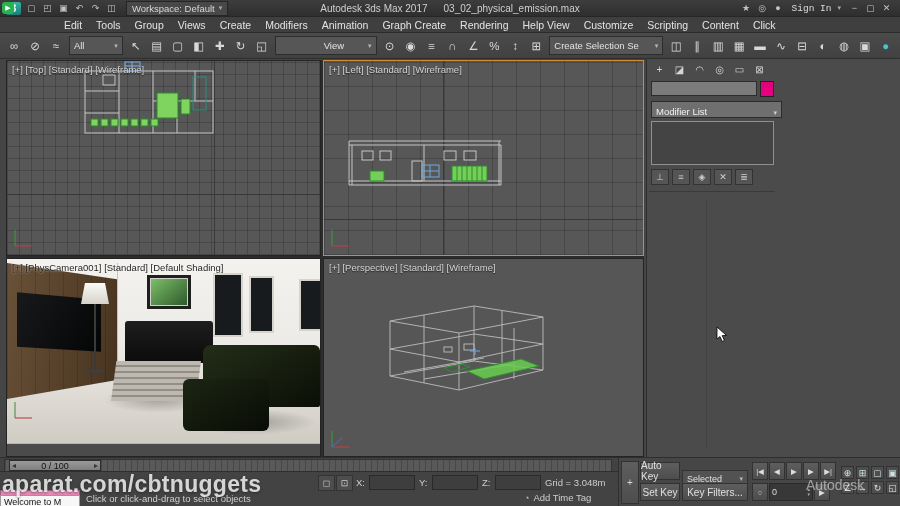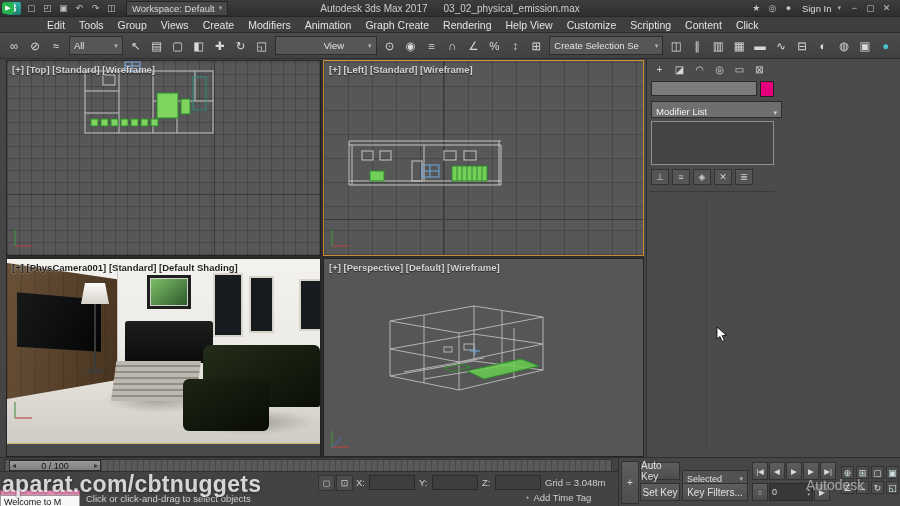--- a/index.html
+++ b/index.html
@@ -12,40 +12,40 @@
             border-bottom:1px solid #262626;display:flex;align-items:center;gap:3px;padding:0 6px;box-sizing:border-box;font-size:10px;}
   .applogo{width:15px;height:13px;background:linear-gradient(#35b3a9,#1c7d76);color:#fff;font-weight:bold;
            display:flex;align-items:center;justify-content:center;border-radius:2px;font-size:10px;}
   .qrow{display:flex;gap:1px;}
   .qai{width:15px;height:13px;display:flex;align-items:center;justify-content:center;color:#c4c4c4;font-size:9px;}
   .wsdrop{display:flex;align-items:center;gap:4px;height:13px;background:#484848;border:1px solid #252525;
           padding:0 5px;font-size:9.5px;color:#d8d8d8;margin-left:4px;}
   .wsdrop b{font-size:7px;color:#aaa;}
   .ttext{position:absolute;left:50%;transform:translateX(-50%);display:flex;gap:16px;color:#cfcfcf;font-size:10px;white-space:nowrap;}
   .tright{margin-left:auto;display:flex;align-items:center;gap:6px;font-size:9.5px;color:#c9c9c9;}
-  .signin{color:#dcdcdc;}
+  .signin{color:#dcdcdc;font-family:Liberation Mono, monospace;}
   .tright b{font-size:7px;color:#aaa;}
 
   
   .menubar{position:absolute;left:0;top:17px;width:100%;height:16px;background:#3f3f3f;border-bottom:1px solid #2b2b2b;
-           display:flex;align-items:center;padding-left:40px;box-sizing:border-box;}
+           display:flex;align-items:center;padding-left:57px;box-sizing:border-box;}
   .mi{padding:0 7px;font-size:10.5px;color:#e3e3e3;line-height:16px;}
 
   
   .toolbar{position:absolute;left:0;top:33px;width:100%;height:26px;background:linear-gradient(#4b4b4b,#414141);
            border-bottom:1px solid #2e2e2e;display:flex;align-items:center;gap:1px;padding:0 4px;box-sizing:border-box;}
   .tbi{width:18px;height:19px;display:flex;align-items:center;justify-content:center;font-size:11.5px;color:#d9d9d9;
        border:1px solid transparent;}
   .tb-drop{height:17px;background:#565656;border:1px solid #2c2c2c;display:flex;align-items:center;justify-content:space-between;
            font-size:9.5px;color:#e2e2e2;padding:0 4px;gap:4px;margin:0 2px;}
   .tb-drop b{font-size:7px;color:#b5b5b5;}
 
   
   .vpregion{position:absolute;left:6px;top:60px;width:638px;height:397px;background:#2c2c2c;}
-  .vp{position:absolute;background:#575757;border:1px solid #242424;overflow:hidden;box-sizing:border-box;font-weight:bold;}
+  .vp{position:absolute;background:#575757;border:1px solid #242424;overflow:hidden;box-sizing:border-box;}
   .gridbg{background-image:
     repeating-linear-gradient(90deg,rgba(35,35,35,.30) 0 1px,transparent 1px 12px),
     repeating-linear-gradient(0deg,rgba(35,35,35,.30) 0 1px,transparent 1px 12px);}
   .gridbg24{background-image:
     repeating-linear-gradient(90deg,rgba(35,35,35,.30) 0 1px,transparent 1px 24px),
     repeating-linear-gradient(0deg,rgba(35,35,35,.30) 0 1px,transparent 1px 24px);}
   #vp-top{left:0;top:0;width:315px;height:196px;}
   #vp-left{left:317px;top:0;width:321px;height:196px;border:1px solid #cd8b33;}
   #vp-cam{left:0;top:198px;width:315px;height:199px;background:#4b4b4b;}
   #vp-persp{left:317px;top:198px;width:321px;height:199px;background:#565656;}
@@ -358,21 +358,21 @@
         </g>
         <path stroke="#6fa8e0" fill="none" d="M146 92h10M151 89v7"></path>
         <path d="M143 112 197 100 215 107 160 120 Z" stroke="#2f8f2f" fill="#68cc50" fill-opacity="0.85"></path>
         <path d="M120 109 138 105 146 108 128 113 Z" stroke="#2f8f2f" fill="none"></path>
       </svg>
       <svg class="tripod" width="26" height="26">
         <line x1="4" y1="21" x2="21" y2="21" stroke="#c24040"></line>
           <line x1="4" y1="21" x2="4" y2="5" stroke="#3f9b3f"></line>
           <line x1="4" y1="21" x2="14" y2="12" stroke="#4a6fc2"></line>
       </svg>
-      <div class="vplabel">[+] [Perspective] [Default] [Wireframe]</div>
+      <div class="vplabel">[+] [Perspective] [Standard] [Wireframe]</div>
     </div>
   </div>
 
   <div class="cpanel">
     <div class="cp-tabs">
         <div class="cpt">+</div>
         <div class="cpt">◪</div>
         <div class="cpt">◠</div>
         <div class="cpt">◎</div>
         <div class="cpt">▭</div>

